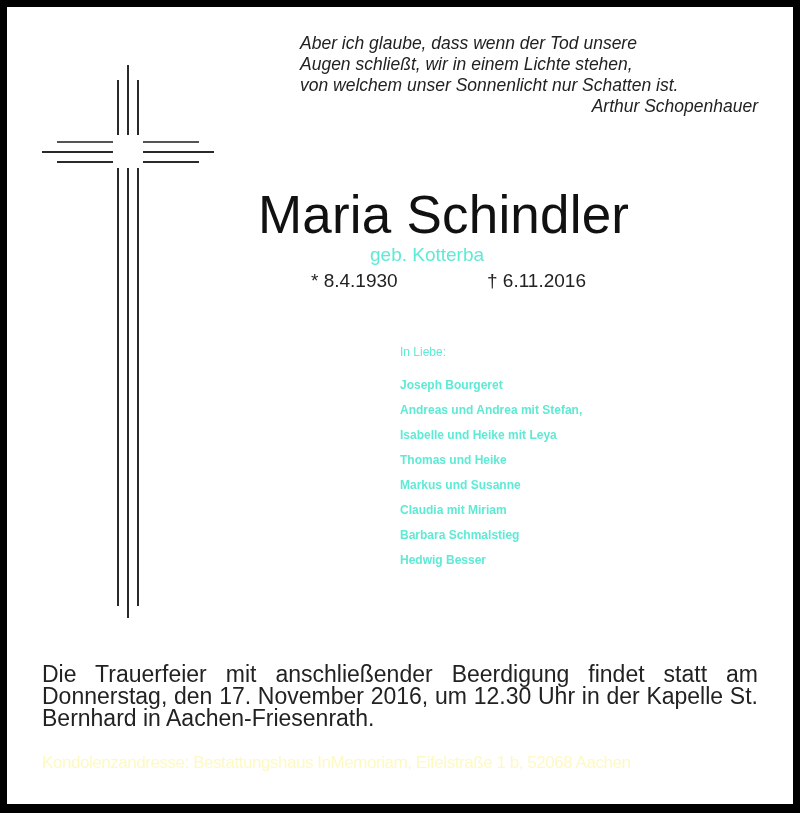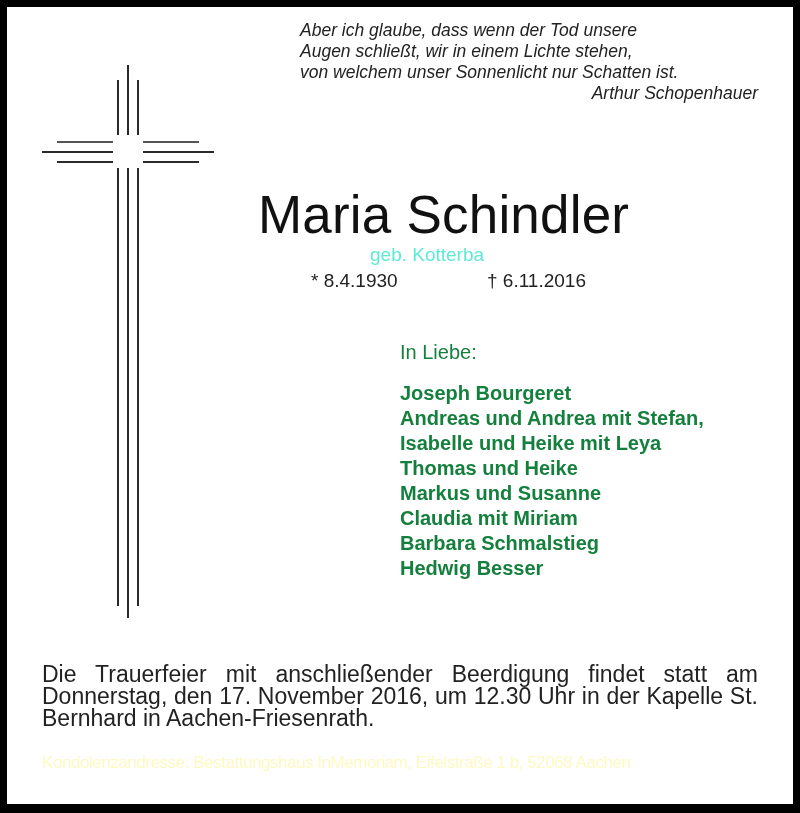--- a/index.html
+++ b/index.html
@@ -12,21 +12,21 @@
       color: #1a1a1a;
     }
     .card {
       position: absolute;
       left: 7px; top: 7px;
       width: 786px; height: 797px;
       background: #ffffff;
     }
     .abs { position: absolute; }
     .quote {
-      left: 300px; top: 20px; width: 458px;
+      left: 300px; top: 33px; width: 458px;
       font-style: italic;
       font-size: 17.5px;
       line-height: 21px;
       color: #222;
     }
     .quote .line { display: block; white-space: nowrap; }
     .quote .author { display: block; text-align: right; }
     .cross-line { position: absolute; background: #2a2a2a; }
     .name {
       left: 258px; top: 186px;
@@ -41,21 +41,21 @@
     }
     .dates {
       left: 311px; top: 270px; width: 300px;
       font-size: 19px; line-height: 22px; color: #222;
       white-space: nowrap;
     }
     .dates .birth { position: absolute; left: 0; }
     .dates .death { position: absolute; left: 176px; }
     .mourners {
       left: 400px; top: 340px;
-      font-size: 20px; line-height: 25px; color: #15803d;
+      font-size: 12px; line-height: 25px; color: #5eead4;
     }
     .mourners .intro { display: block; }
     .mourners .group { display: block; font-weight: bold; }
     .mourners .group:first-of-type { margin-top: 0; }
     .mourners .group .line { display: block; white-space: nowrap; }
     .funeral {
       left: 42px; top: 663px; width: 716px;
       font-size: 23px; line-height: 22px; color: #222;
       text-align: justify;
       text-align-last: left;
@@ -100,21 +100,21 @@
 
 <div class="abs name">Maria Schindler</div>
 <div class="abs born-name">geb. Kotterba</div>
 <div class="abs dates">
   <span class="birth">* 8.4.1930</span>
   <span class="death">† 6.11.2016</span>
 </div>
 
 <div class="abs mourners">
   <span class="intro">In Liebe:</span>
-  <div class="group" style="margin-top:16px;">
+  <div class="group" style="margin-top:8px;">
     <span class="line">Joseph Bourgeret</span>
   </div>
   <div class="group">
     <span class="line">Andreas und Andrea mit Stefan,</span>
     <span class="line">Isabelle und Heike mit Leya</span>
   </div>
   <div class="group">
     <span class="line">Thomas und Heike</span>
   </div>
   <div class="group">

